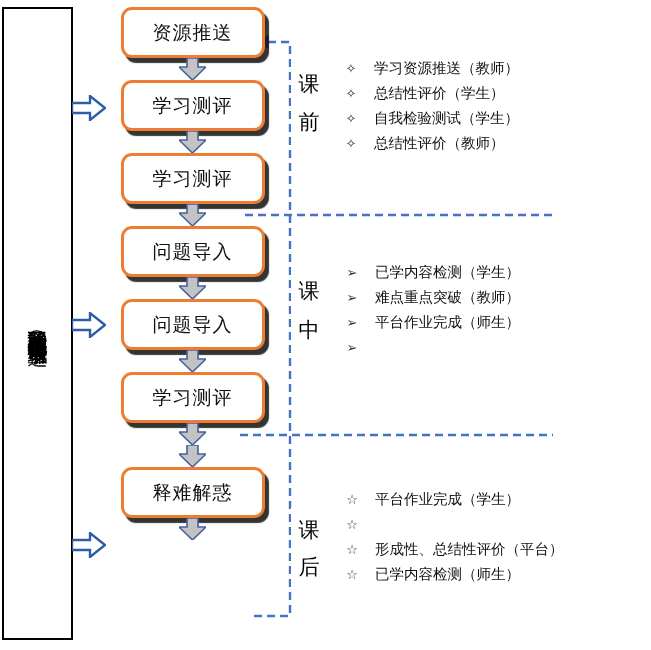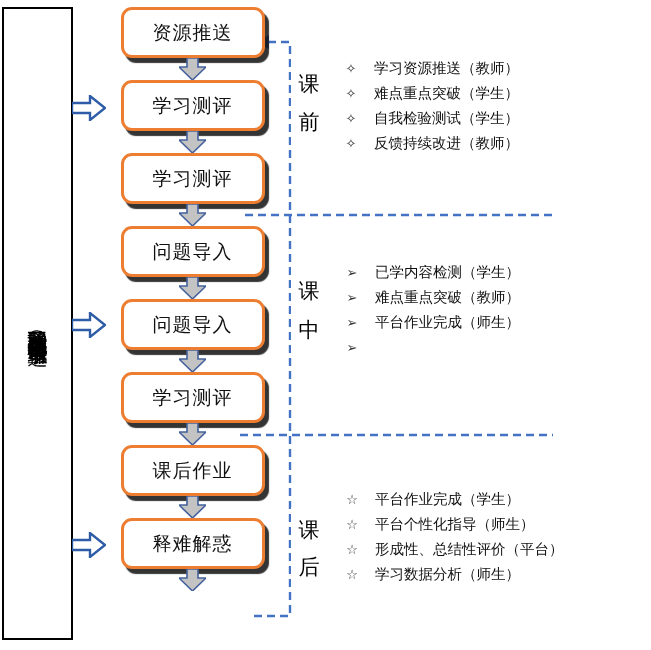--- a/index.html
+++ b/index.html
@@ -131,23 +131,20 @@
         </svg>
       </div>
     <div class="flow-box">
         <span>学习测评</span>
       </div>
     <div class="flow-arrow">
         <svg width="27" height="22" viewBox="0 0 27 22">
           <polygon points="8,0 19,0 19,9 27,9 13.5,22 0,9 8,9" fill="var(--down_arrow_fill,#C3C3C3)" stroke="var(--down_arrow_stroke,#44619D)" stroke-width="1.6"></polygon>
         </svg>
       </div>
-    <div class="flow-box">
-        <span>课后作业</span>
-      </div>
     <div class="flow-arrow">
         <svg width="27" height="22" viewBox="0 0 27 22">
           <polygon points="8,0 19,0 19,9 27,9 13.5,22 0,9 8,9" fill="var(--down_arrow_fill,#C3C3C3)" stroke="var(--down_arrow_stroke,#44619D)" stroke-width="1.6"></polygon>
         </svg>
       </div>
     <div class="flow-box">
         <span>释难解惑</span>
       </div>
     <div class="flow-arrow">
         <svg width="27" height="22" viewBox="0 0 27 22">
@@ -156,29 +153,29 @@
       </div>
   </div>
 
   <div class="phase-panel pp0">
     <div class="phase-item">
         <span class="bullet">✧</span>
         <span>学习资源推送（教师）</span>
       </div>
     <div class="phase-item">
         <span class="bullet">✧</span>
-        <span>难点重点突破（学生）</span>
+        <span>总结性评价（学生）</span>
       </div>
     <div class="phase-item">
         <span class="bullet">✧</span>
         <span>自我检验测试（学生）</span>
       </div>
     <div class="phase-item">
         <span class="bullet">✧</span>
-        <span>反馈持续改进（教师）</span>
+        <span>总结性评价（教师）</span>
       </div>
   </div>
 
   <div class="phase-panel pp1">
     <div class="phase-item">
         <span class="bullet">➢</span>
         <span>已学内容检测（学生）</span>
       </div>
     <div class="phase-item">
         <span class="bullet">➢</span>
@@ -193,29 +190,28 @@
       </div>
   </div>
 
   <div class="phase-panel pp2">
     <div class="phase-item">
         <span class="bullet">☆</span>
         <span>平台作业完成（学生）</span>
       </div>
     <div class="phase-item">
         <span class="bullet">☆</span>
-        <span>平台个性化指导（师生）</span>
       </div>
     <div class="phase-item">
         <span class="bullet">☆</span>
         <span>形成性、总结性评价（平台）</span>
       </div>
     <div class="phase-item">
         <span class="bullet">☆</span>
-        <span>学习数据分析（师生）</span>
+        <span>已学内容检测（师生）</span>
       </div>
   </div>
 
   <div class="phase-label pl0">
     <span>课</span>
     <span>前</span>
   </div>
   <div class="phase-label pl1">
     <span>课</span>
     <span>中</span>

